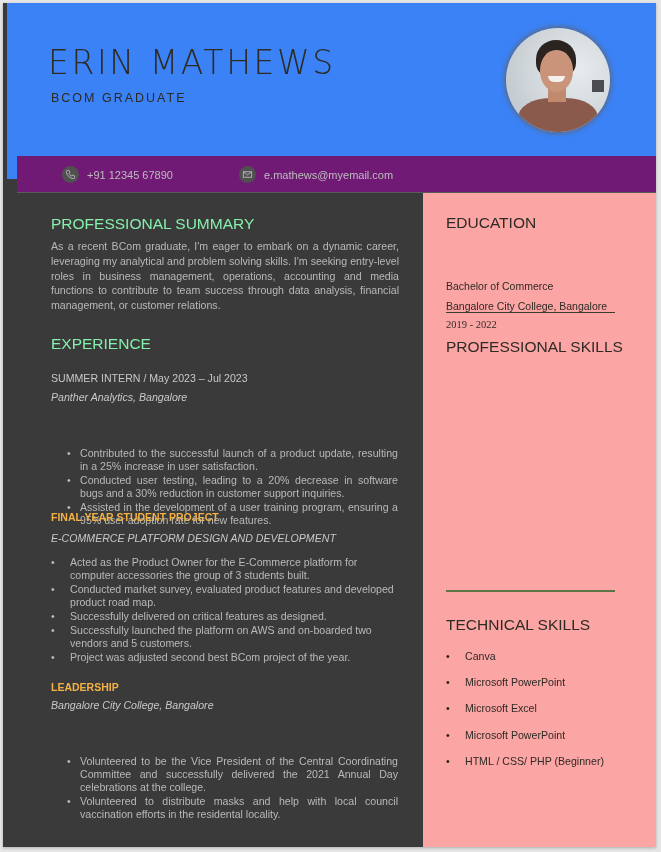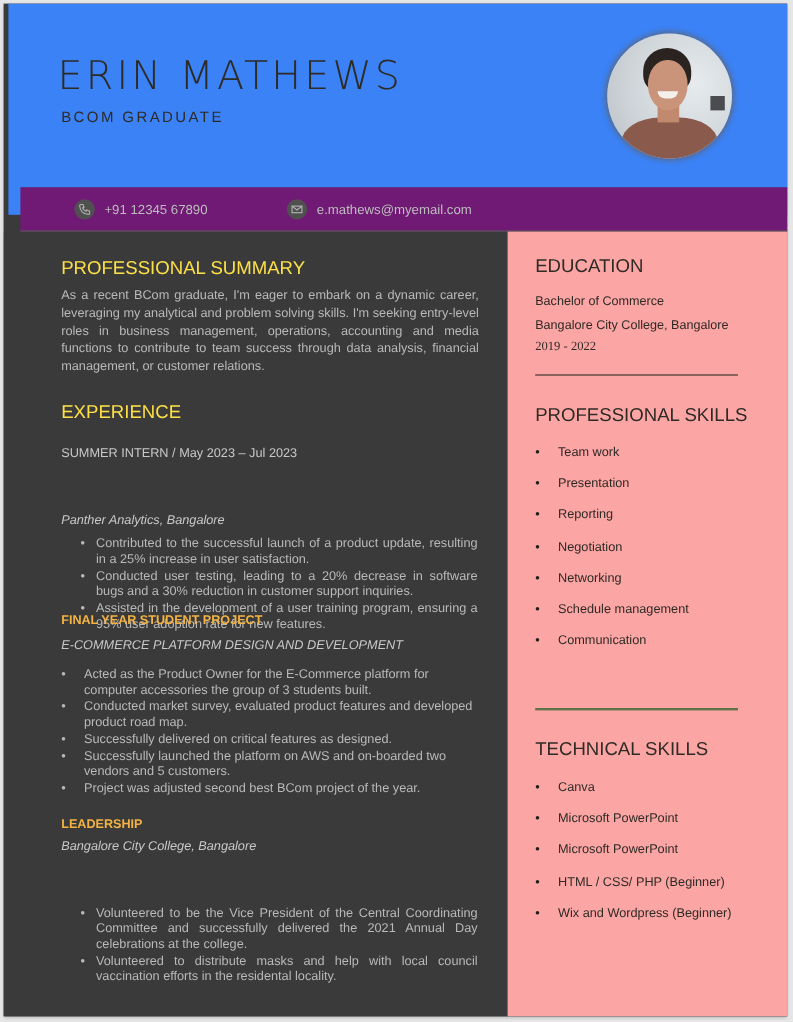--- a/index.html
+++ b/index.html
@@ -42,36 +42,36 @@
   }
   .contact { position: absolute; top: 10px; display: flex; align-items: center; gap: 8px;
     font-size: 11px; color: #bdbdbd; }
   .ico { width: 17px; height: 17px; border-radius: 50%; background: #505050;
     display: flex; align-items: center; justify-content: center; color: #b5b5b5; font-size: 9px; font-weight: bold; }
   .ico svg { width: 11px; height: 11px; }
 
   .left-col { position: absolute; left: 0; top: 191px; width: 420px; height: 653px; background: #3a3a3a; }
   .right-col { position: absolute; left: 420px; top: 190px; width: 233px; height: 654px; background: #fca5a5; }
 
-  .sec-title-y { position: absolute; left: 48px; font-size: 15.5px; color: #fde047; }
+  .sec-title-y { position: absolute; left: 48px; font-size: 15.5px; color: #86efac; }
   .para { position: absolute; left: 48px; width: 348px; font-size: 10.6px; line-height: 14.8px; color: #b9b9b9; text-align: justify; }
   .job { position: absolute; left: 48px; font-size: 10.6px; color: #c8c8c8; }
   .italic { position: absolute; left: 48px; font-size: 10.6px; font-style: italic; color: #c8c8c8; }
   .bold-y { position: absolute; left: 48px; font-size: 10.5px; font-weight: bold; color: #f3b243; }
   ul.bl { position: absolute; list-style: none; }
   ul.bl li { position: relative; font-size: 10.6px; line-height: 13px; color: #b9b9b9; margin-bottom: 1px; }
   ul.bl li::before { content: "•"; position: absolute; color: #b9b9b9; }
   ul.exp { left: 77px; width: 318px; margin-top: 36px; }
   ul.exp li { text-align: justify; }
   ul.exp li::before { left: -13px; }
   ul.proj { left: 67px; width: 330px; }
   ul.proj li::before { left: -19px; }
 
   .sec-title-d { position: absolute; left: 23px; font-size: 15.5px; color: #2e2a24; }
-  .edu-line { position: absolute; left: 23px; font-size: 10.5px; color: #2e2a24; }
+  .edu-line { position: absolute; left: 23px; font-size: 10.5px; color: #2e2a24; margin-top: 35px; }
   .rule { position: absolute; left: 23px; width: 169px; height: 1px; background: #3e3a30; }
   .rule.green { background: #5f7446; height: 1.5px; }
   ul.skills { position: absolute; left: 23px; list-style: none; }
   ul.skills li { position: relative; padding-left: 19px; font-size: 10.6px; color: #2e2a24; height: 26.2px; }
   ul.skills li::before { content: "•"; position: absolute; left: 0; top: 0; color: #1f1b16; }
 </style>
 </head>
 <body>
 
 <div class="page">
@@ -112,21 +112,21 @@
       <span>Linkedin.com/emathews</span>
     </div>
   </div>
 
   <div class="left-col">
     <div class="sec-title-y" style="top:21px;">PROFESSIONAL SUMMARY</div>
     <div class="para" style="top:45px;">As a recent BCom graduate, I'm eager to embark on a dynamic career, leveraging my analytical and problem solving skills. I'm seeking entry-level roles in business management, operations, accounting and media functions to contribute to team success through data analysis, financial management, or customer relations.</div>
 
     <div class="sec-title-y" style="top:141px;">EXPERIENCE</div>
     <div class="job" style="top:178px;">SUMMER INTERN / May 2023 – Jul 2023</div>
-    <div class="italic" style="top:197px;margin-top:37px;">Panther Analytics, Bangalore</div>
+    <div class="italic" style="top:197px;">Panther Analytics, Bangalore</div>
     <ul class="bl exp" style="top:217px;">
       <li>Contributed to the successful launch of a product update, resulting in a 25% increase in user satisfaction.</li>
       <li>Conducted user testing, leading to a 20% decrease in software bugs and a 30% reduction in customer support inquiries.</li>
       <li>Assisted in the development of a user training program, ensuring a 95% user adoption rate for new features.</li>
     </ul>
 
     <div class="bold-y" style="top:317px;">FINAL YEAR STUDENT PROJECT</div>
     <div class="italic" style="top:338px;">E-COMMERCE PLATFORM DESIGN AND DEVELOPMENT</div>
     <ul class="bl proj" style="top:362px;">
       <li>Acted as the Product Owner for the E-Commerce platform for computer accessories the group of 3 students built.</li>
@@ -145,33 +145,24 @@
   </div>
 
   <div class="right-col">
     <div class="sec-title-d" style="top:21px;">EDUCATION</div>
     <div class="edu-line" style="top:52px;">Bachelor of Commerce</div>
     <div class="edu-line" style="top:72px;">Bangalore City College, Bangalore</div>
     <div class="edu-line" style="top:91px;font-family:Liberation Serif, serif;">2019 - 2022</div>
     <div class="rule" style="top:119px;"></div>
 
     <div class="sec-title-d" style="top:145px;">PROFESSIONAL SKILLS</div>
-    <ul class="skills" style="top:178px;">
-      <li>Team work</li>
-      <li>Presentation</li>
-      <li>Reporting</li>
-      <li>Negotiation</li>
-      <li>Networking</li>
-      <li>Schedule management</li>
-      <li>Communication</li>
-    </ul>
     <div class="rule green" style="top:397px;"></div>
 
     <div class="sec-title-d" style="top:423px;">TECHNICAL SKILLS</div>
     <ul class="skills" style="top:457px;">
       <li>Canva</li>
       <li>Microsoft PowerPoint</li>
+      <li>Microsoft Excel</li>
       <li>Microsoft PowerPoint</li>
       <li>HTML / CSS/  PHP (Beginner)</li>
-      <li>Wix and Wordpress (Beginner)</li>
     </ul>
   </div>
 </div>
 
 </body></html>

